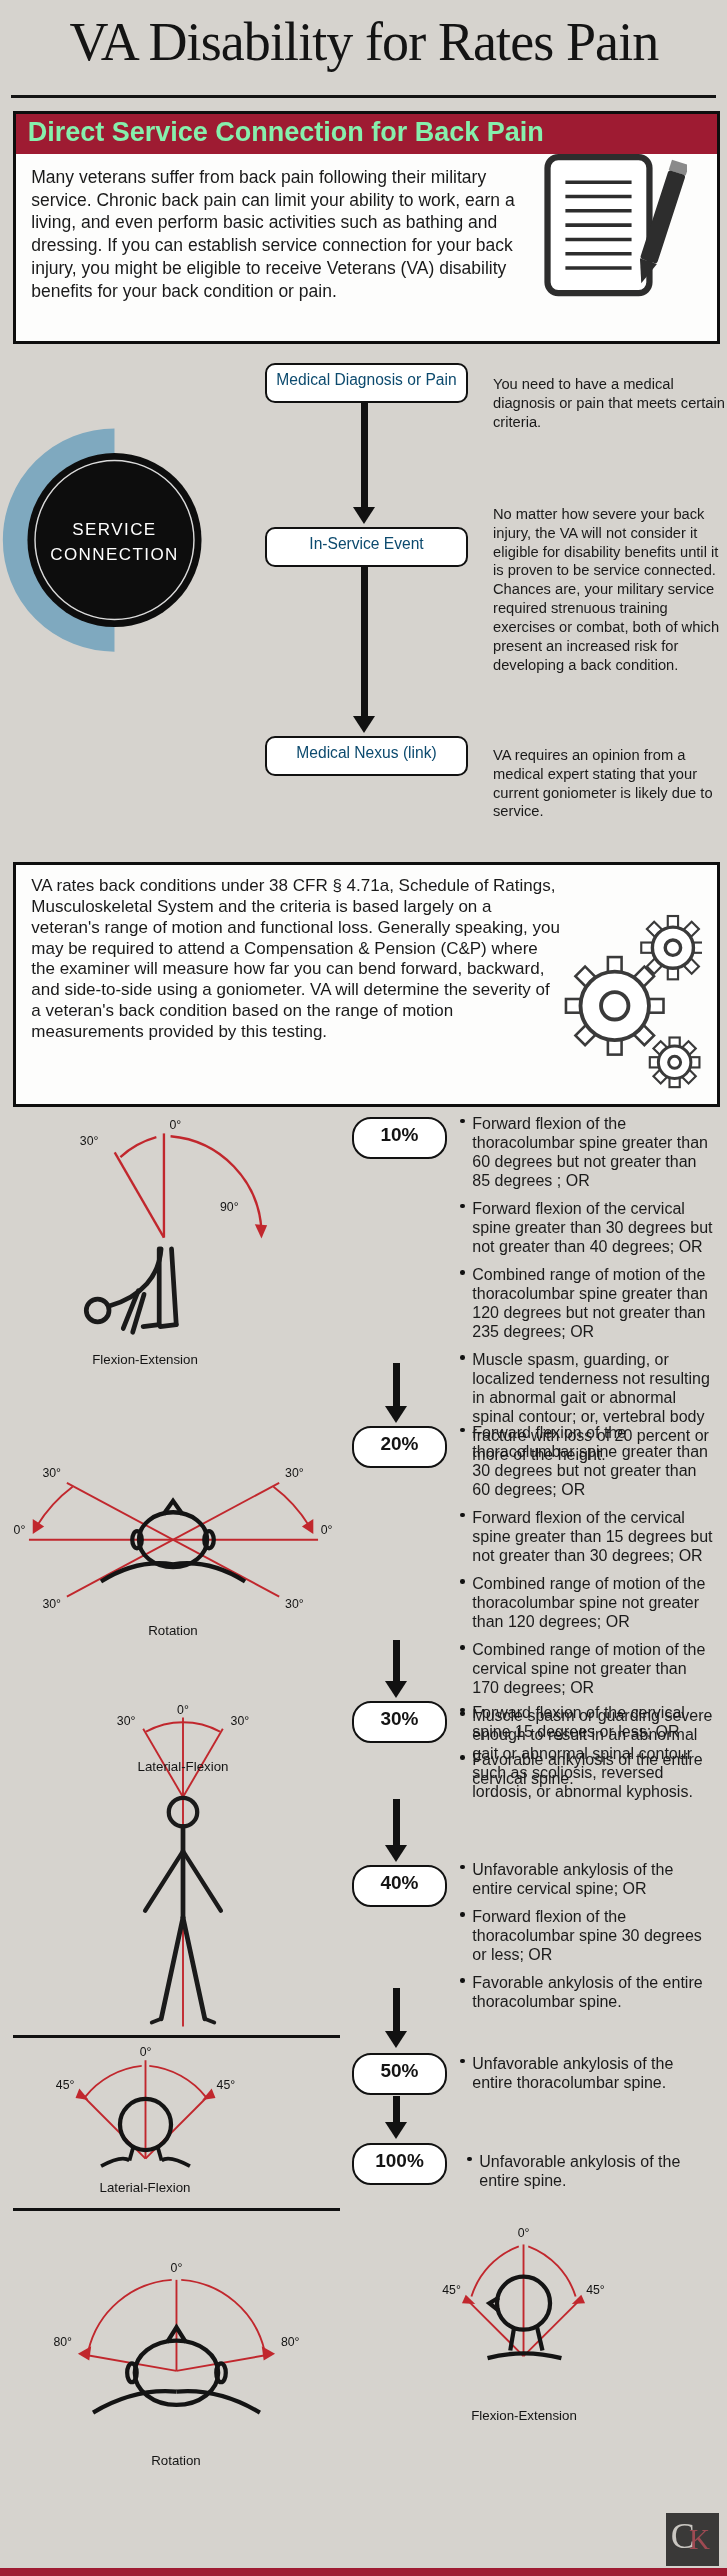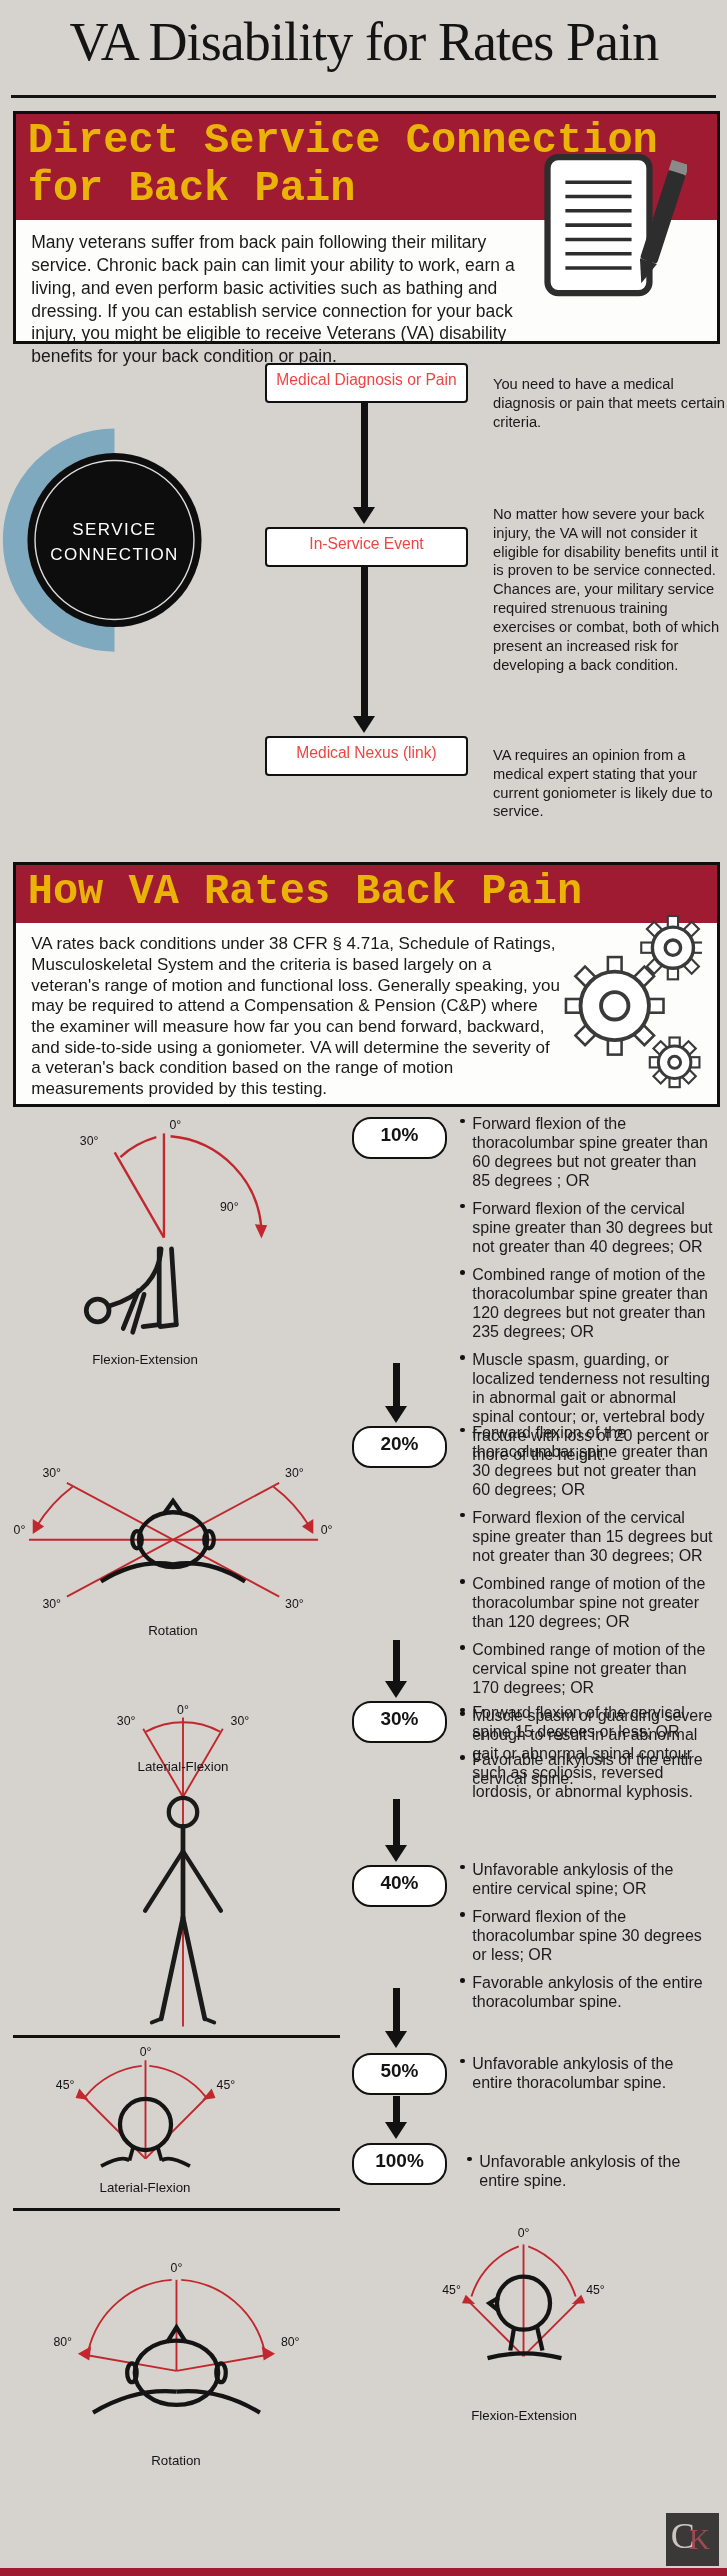--- a/index.html
+++ b/index.html
@@ -5,27 +5,27 @@
   html,body{margin:0;padding:0}
   body{width:728px;height:2576px;position:relative;background:#d6d3ce;
        font-family:"Liberation Sans",sans-serif;color:#161616;overflow:hidden}
   .abs{position:absolute}
   .title{left:0;top:11.4px;width:728px;margin:0;text-align:center;
          font-family:"Liberation Serif",serif;font-weight:400;font-size:54px;color:#141414;letter-spacing:-0.9px}
   .title-rule{left:11.4px;top:95px;width:705px;height:2.8px;background:#141414}
   .section-box{left:13.3px;width:701px;background:#fdfdfc;border:3.8px solid #0e0e0e}
   .sec1{top:111px;height:227px}
   .sec2{top:862px;height:239px}
-  .banner{background:#9e1b32;color:#eab308;font-family:Liberation Mono, monospace;font-weight:700;
-          font-size:42px;line-height:1.15;padding:2.8px 11.4px 6.6px}
+  .banner{background:#9e1b32;color:#86efac;font-family:Liberation Sans, sans-serif;font-weight:700;
+          font-size:27px;line-height:1.15;padding:2.8px 11.4px 6.6px}
   .sec-body{margin:0;padding:11.4px 15px;font-size:17.5px;line-height:1.3;color:#1a1a1a}
   .sec1 .sec-body{width:502px}
   .sec2 .sec-body{width:531px;font-size:17px;line-height:1.22}
-  .step-box{width:199px;height:36px;background:#fff;border:2.8px solid #111;border-radius:4px;
-            text-align:center;line-height:29px;font-size:15.6px;color:#ef4444}
+  .step-box{width:199px;height:36px;background:#fff;border:2.8px solid #111;border-radius:10px;
+            text-align:center;line-height:29px;font-size:15.6px;color:#0c4a6e}
   .step-desc{margin:14px;width:239px;font-size:14.7px;line-height:1.28;color:#1a1a1a}
   .varrow{width:6.6px;background:#111}
   .varrow::after{content:'';position:absolute;left:50%;margin-left:-11.4px;bottom:-16px;
                  border-left:11.4px solid transparent;border-right:11.4px solid transparent;
                  border-top:17px solid #111}
   .pill{width:91px;height:38px;background:#fff;border:2.8px solid #111;border-radius:19px;
         text-align:center;line-height:31px;font-size:19px;font-weight:bold;color:#141414}
   .criteria{margin:0;padding:0;list-style:none;width:258px}
   .criteria li{position:relative;padding-left:13.3px;margin-bottom:9.5px;font-size:16px;line-height:1.18;color:#1b1b1b}
   .criteria li::before{content:'';position:absolute;left:0.9px;top:3.8px;width:4.7px;height:4.7px;border-radius:50%;background:#111}
@@ -91,21 +91,20 @@
   <p class="step-desc abs" style="left:479px;top:491px">No matter how severe your back injury, the VA will not consider it eligible for disability benefits until it is proven to be service connected. Chances are, your military service required strenuous training exercises or combat, both of which present an increased risk for developing a back condition.</p>
 
   <div class="varrow abs" style="left:361px;top:565px;height:152px"></div>
 
   <div class="step-box abs" style="left:265px;top:736px">
     <span>Medical Nexus (link)</span>
   </div>
   <p class="step-desc abs" style="left:479px;top:732px">VA requires an opinion from a medical expert stating that your current goniometer is likely due to service.</p>
 
   <section class="section-box sec2 abs">
-    <div class="banner">How VA Rates Back Pain</div>
     <p class="sec-body">VA rates back conditions under 38 CFR § 4.71a, Schedule of Ratings, Musculoskeletal System and the criteria is based largely on a veteran's range of motion and functional loss.  Generally speaking, you may be required to attend a Compensation &amp; Pension (C&amp;P) where the examiner will measure how far you can bend forward, backward, and side-to-side using a goniometer.  VA will determine the severity of a veteran's back condition based on the range of motion measurements provided by this testing.</p>
   </section>
   <svg class="abs" style="left:548px;top:910px" width="154" height="184" viewBox="0 0 180 215">
     <g>
       <g fill="#ffffff" stroke="#3a3a3a" stroke-width="3">
         <rect x="70" y="55" width="16" height="18" transform="rotate(0 78 112)"></rect>
         <rect x="70" y="55" width="16" height="18" transform="rotate(45 78 112)"></rect>
         <rect x="70" y="55" width="16" height="18" transform="rotate(90 78 112)"></rect>
         <rect x="70" y="55" width="16" height="18" transform="rotate(135 78 112)"></rect>
         <rect x="70" y="55" width="16" height="18" transform="rotate(180 78 112)"></rect>

